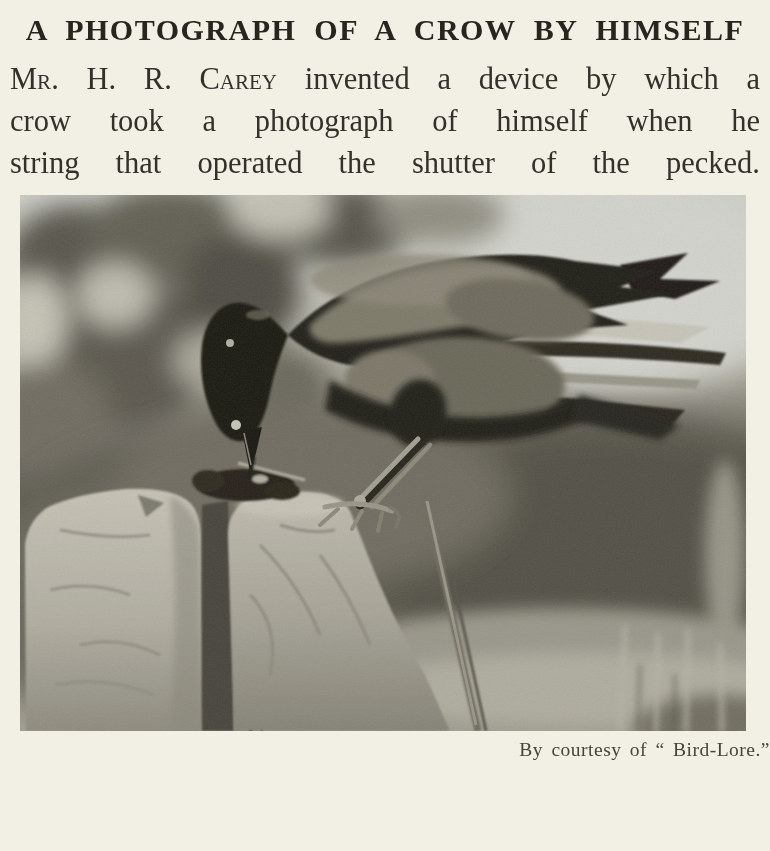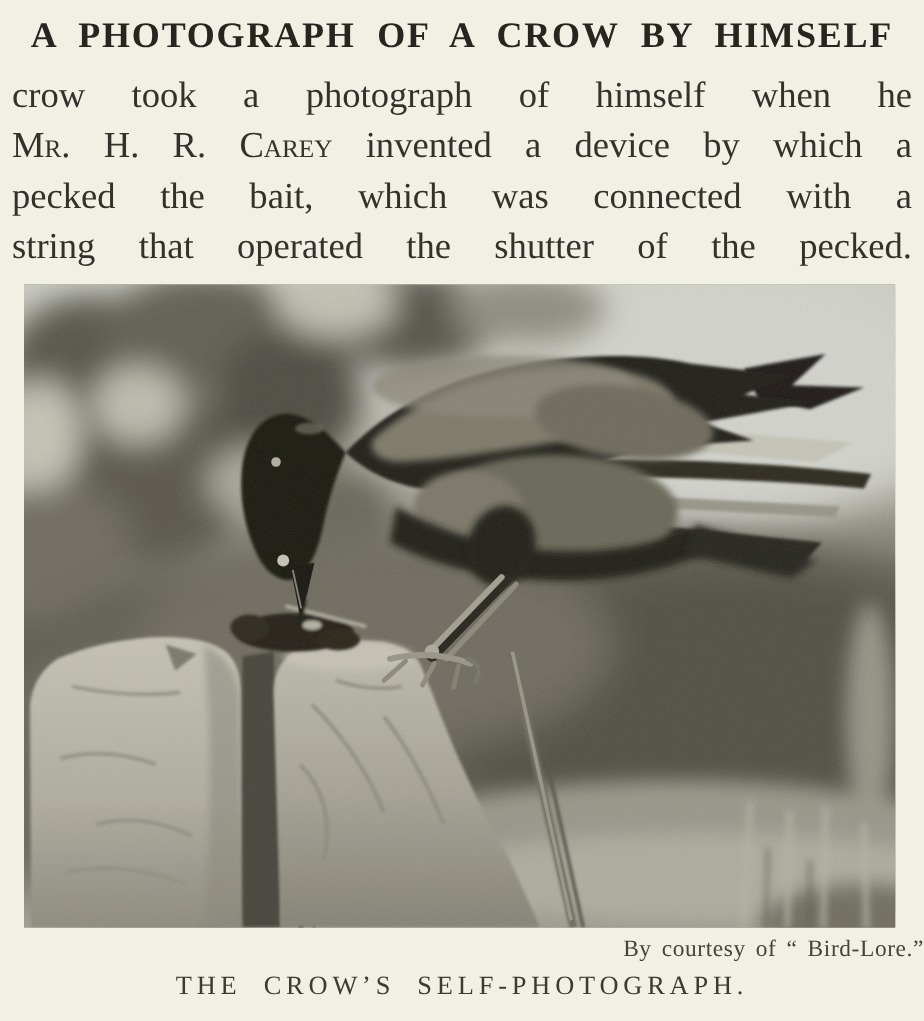--- a/index.html
+++ b/index.html
@@ -52,23 +52,22 @@
   }
 </style>
 </head>
 <body>
 
 <div class="page">
 
   <div class="headline">A PHOTOGRAPH OF A CROW BY HIMSELF</div>
 
   <div class="body-text">
+    <div class="body-line"><span class="smallcaps">Mr. H. R. Carey</span><span> invented a device by which a</span></div>
     <div class="body-line">crow took a photograph of himself when he</div>
-    <div class="body-line"><span class="smallcaps">Mr. H. R. Carey</span><span> invented a device by which a</span></div>
-    <div class="body-line">pecked the bait, which was connected with a</div>
     <div class="body-line">string that operated the shutter of the pecked.</div>
   </div>
 
   <div class="photo-frame" role="img" aria-label="Black-and-white halftone photograph of a crow perched on light rocks, bending its head down to peck bait tied to a string that runs down between the rocks; blurred trees and field in the background.">
     <svg width="726" height="536" viewBox="0 0 726 536" xmlns="http://www.w3.org/2000/svg">
       <defs>
         <linearGradient id="bgGrad" x1="0" y1="0" x2="0" y2="1">
           <stop offset="0" stop-color="#d0d2cb"></stop>
           <stop offset="0.30" stop-color="#b4b2a7"></stop>
           <stop offset="0.44" stop-color="#77746a"></stop>
@@ -242,15 +241,14 @@
 
       <g>
         <rect x="0" y="0" width="726" height="536" filter="url(#grain)" opacity="0.15" style="mix-blend-mode:multiply"></rect>
         <rect x="0" y="0" width="726" height="536" filter="url(#grain)" opacity="0.10" style="mix-blend-mode:screen"></rect>
         <rect x="0" y="0" width="726" height="536" fill="#76736a" opacity="0.04"></rect>
       </g>
     </svg>
   </div>
 
   <div class="caption-credit">By courtesy of “ Bird-Lore.”</div>
-  <div class="caption-title">THE CROW’S SELF-PHOTOGRAPH.</div>
 
 </div>
 
 </body></html>

